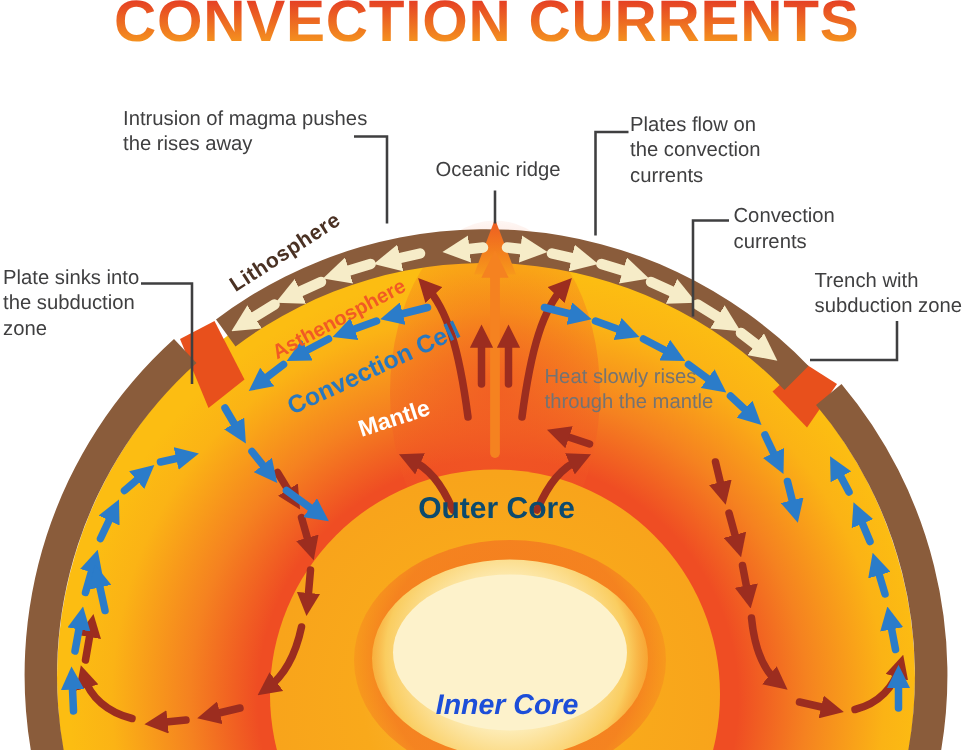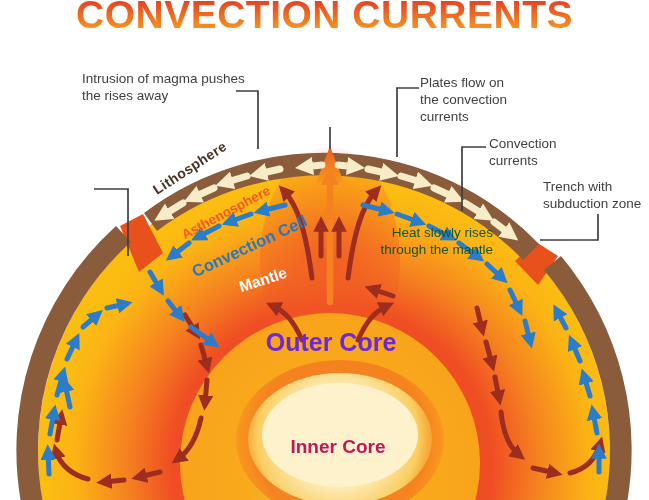--- a/index.html
+++ b/index.html
@@ -171,26 +171,28 @@
       <path d="M419,88 L397,88 L397,157"></path>
       <path d="M486,147 L462,147 L462,211"></path>
       <path d="M598,214 L598,240 L540,240"></path>
       <path d="M94,189 L128,189 L128,256"></path>
     </g>
   </svg>
 
   <div class="title">CONVECTION CURRENTS</div>
 
   <div class="ann" style="left:82px;top:70px;width:168px;">Intrusion of magma pushes the rises away</div>
+  <div class="ann" style="left:277px;top:104px;width:110px;text-align:center;">Oceanic ridge</div>
   <div class="ann" style="left:420px;top:62px;width:100px;margin-top:12px;">Plates flow on the convection currents</div>
   <div class="ann" style="left:489px;top:135px;width:86px;">Convection currents</div>
   <div class="ann" style="left:543px;top:178px;width:112px;">Trench with subduction zone</div>
-  <div class="ann" style="left:363px;top:224px;width:130px;color:#14532d;text-align:right;">Heat slowly rises through the mantle</div>
+  <div class="ann" style="left:2px;top:176px;width:112px;">Plate sinks into the subduction zone</div>
+  <div class="ann" style="left:363px;top:242px;width:130px;color:#737373;">Heat slowly rises through the mantle</div>
 
   <div class="rot" style="left:150px;top:184px;font-size:14px;color:#4A3123;transform:rotate(-33deg);letter-spacing:0.4px;">Lithosphere</div>
   <div class="rot" style="left:179px;top:229px;font-size:13.5px;color:#F15A24;transform:rotate(-28deg);">Asthenosphere</div>
   <div class="rot" style="left:189px;top:264px;font-size:16.5px;color:#2878BE;transform:rotate(-25deg);">Convection Cell</div>
   <div class="rot" style="left:237px;top:279px;font-size:15.5px;color:#ffffff;transform:rotate(-18deg);">Mantle</div>
 
-  <div class="core-label" style="left:231px;top:328px;width:200px;font-size:25px;color:#6d28d9;">Outer Core</div>
-  <div class="core-label" style="left:238px;top:436px;width:200px;font-size:19px;color:#be185d;">Inner Core</div>
+  <div class="core-label" style="left:231px;top:328px;width:200px;font-size:20px;color:#0c4a6e;">Outer Core</div>
+  <div class="core-label" style="left:238px;top:460px;width:200px;font-size:19px;color:#1d4ed8;font-style:italic;">Inner Core</div>
 
 </div>
 
 </body></html>

